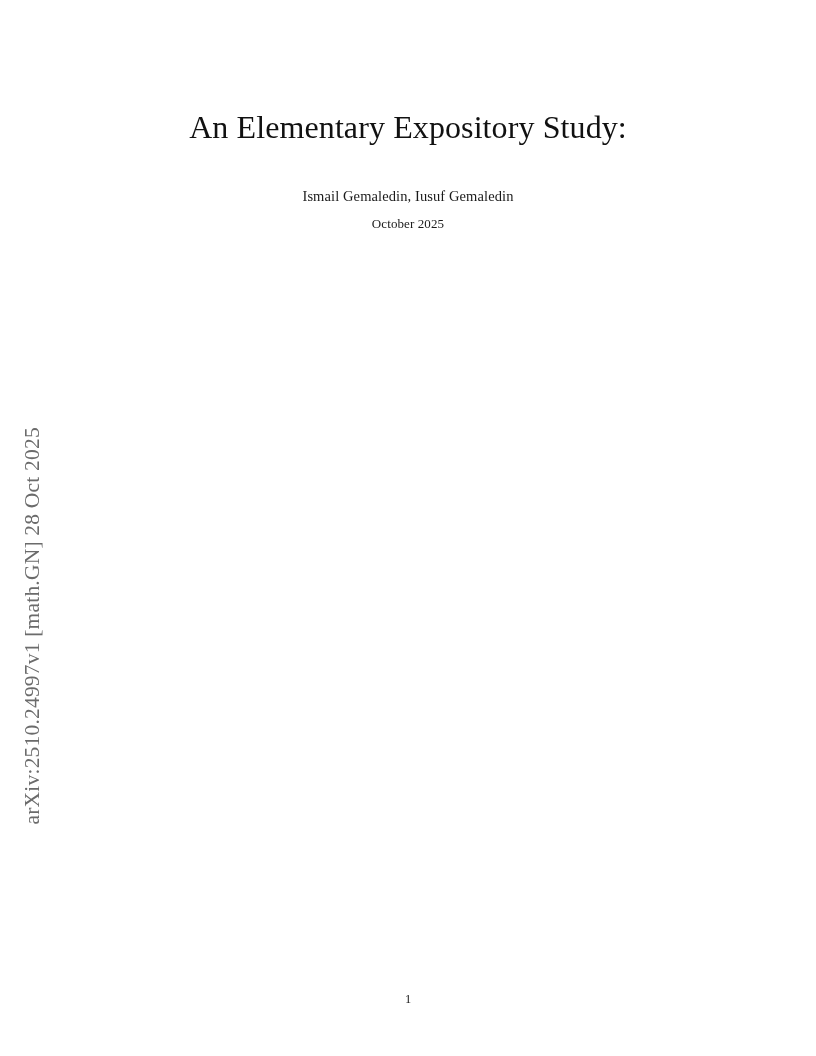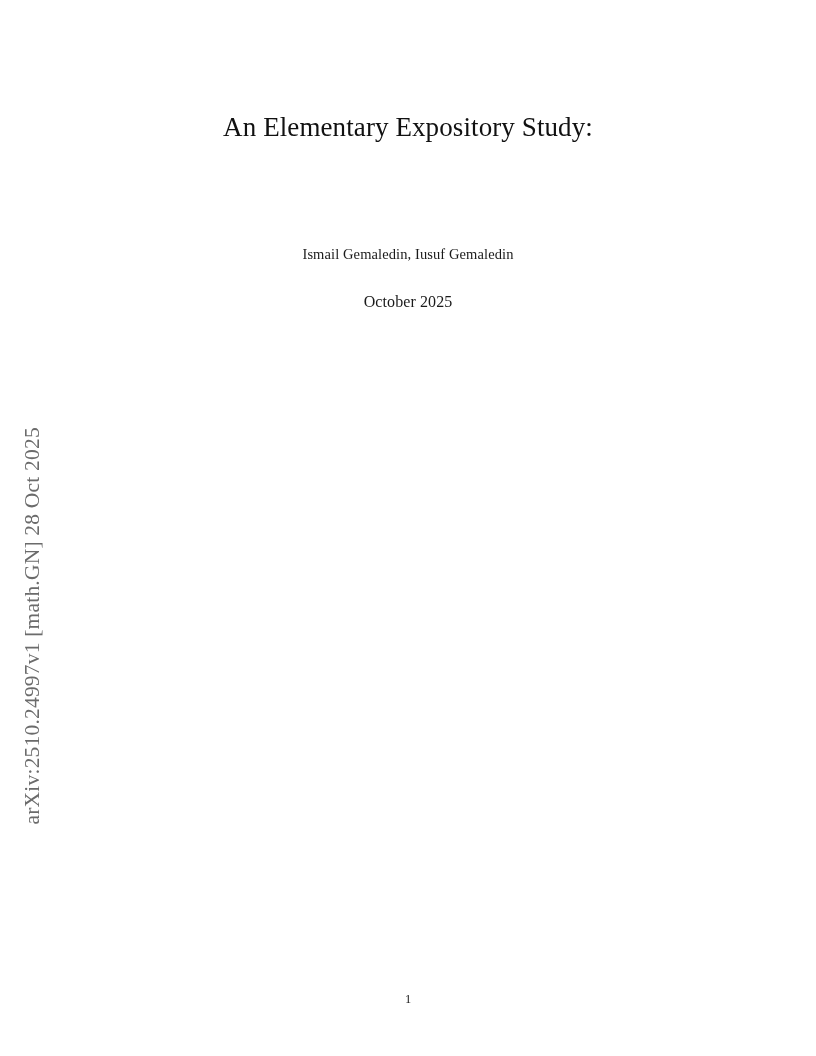--- a/index.html
+++ b/index.html
@@ -49,41 +49,41 @@
 
   .title-block {
     position: absolute;
     left: 108px;
     top: 108px;
     width: 600px;
     text-align: center;
   }
   .paper-title {
     font-family: "Liberation Serif", serif;
-    font-size: 27px;
+    font-size: 32px;
     line-height: 38px;
     font-weight: normal;
     color: #111111;
     margin: 0;
     letter-spacing: 0.1px;
   }
   .paper-title .line2 {
     display: block;
   }
 
   .authors {
-    margin-top: 98px;
+    margin-top: 40px;
     font-size: 14.5px;
     line-height: 20px;
     color: #1a1a1a;
     letter-spacing: 0.1px;
   }
   .date {
-    margin-top: 28px;
-    font-size: 16px;
+    margin-top: 8px;
+    font-size: 13px;
     line-height: 20px;
     color: #1a1a1a;
     letter-spacing: 0.1px;
   }
 
   .page-number {
     position: absolute;
     left: 0;
     width: 816px;
     top: 992px;

